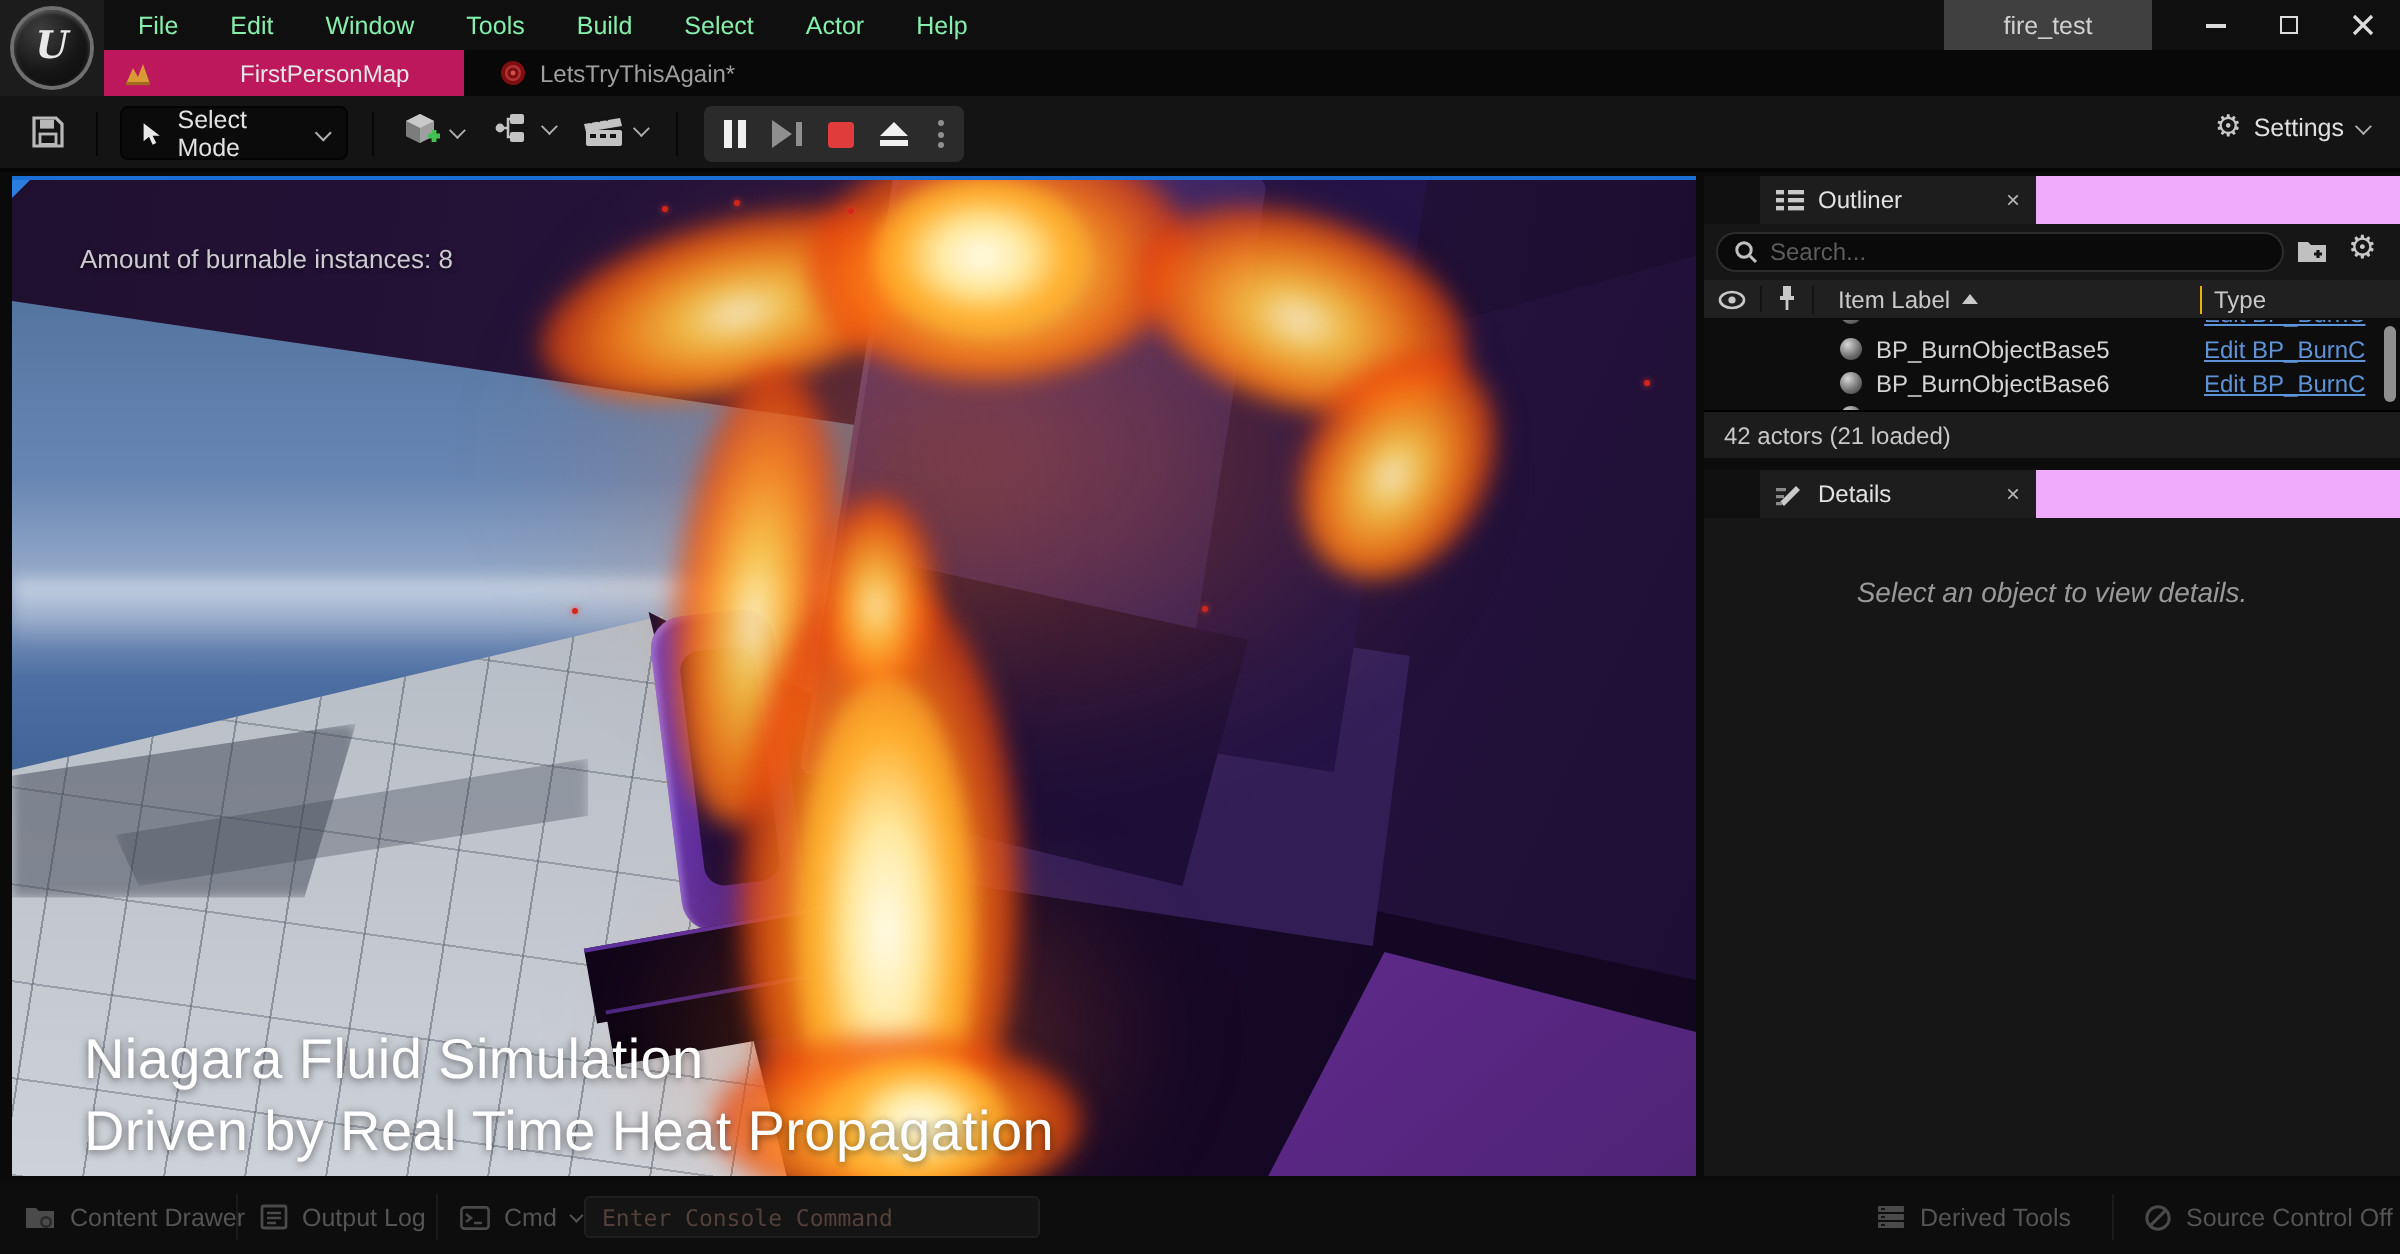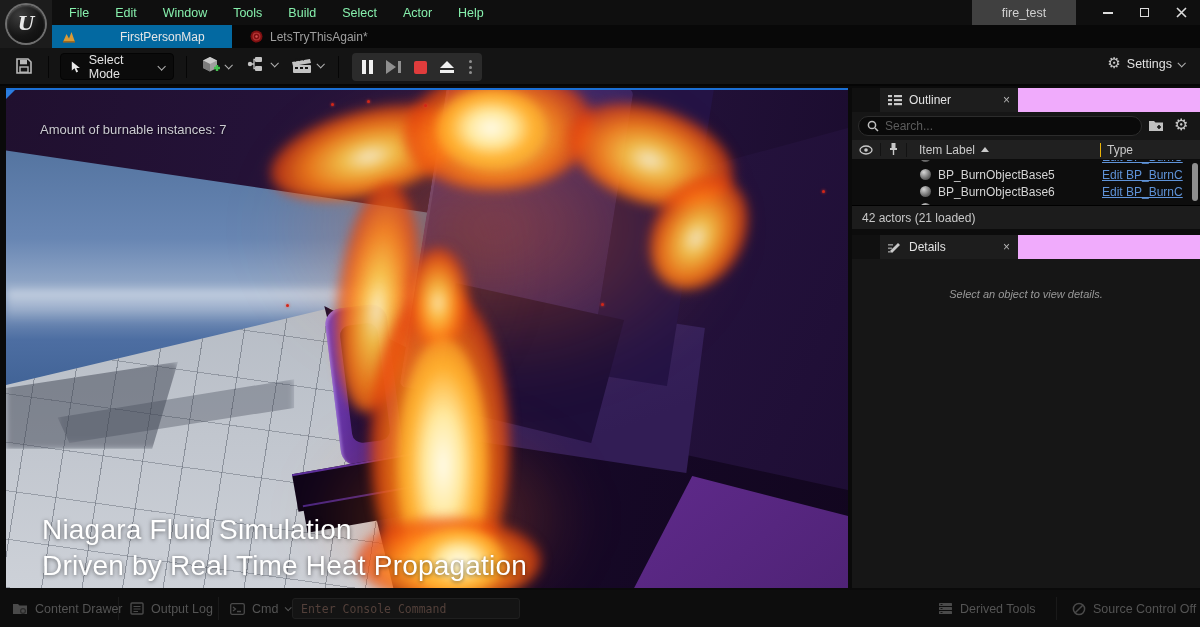--- a/index.html
+++ b/index.html
@@ -15,21 +15,21 @@
   .menu-item { padding:0 13px; font-size:12.5px; color:#86efac; cursor:default; }
   .project-box { position:absolute; left:972px; top:0; width:104px; height:25px; background:#404040; display:flex; align-items:center; justify-content:center; font-size:12.5px; color:#d0d0d0; }
   .win-controls { position:absolute; right:0; top:0; height:25px; display:flex; }
   .win-btn { width:37px; height:25px; display:flex; align-items:center; justify-content:center; }
   .ic-min { width:10px; height:2px; background:#dcdcdc; }
   .ic-max { width:9px; height:9px; border:1.5px solid #dcdcdc; }
 
   
   .tabbar { position:absolute; left:0; top:25px; width:1200px; height:23px; background:#080808; z-index:39; }
   .doc-tab { position:absolute; top:0; height:23px; display:flex; align-items:center; gap:7px; padding:0 10px; font-size:12px; }
-  .doc-tab.active { left:52px; width:180px; background:#0369a1; color:#e6e6e6;gap:44px; }
+  .doc-tab.active { left:52px; width:180px; background:#be185d; color:#e6e6e6;gap:44px; }
   .doc-tab.inactive { left:240px; width:178px; color:#9f9f9f; }
 
   
   .toolbar { position:absolute; left:0; top:48px; width:1200px; height:38px; background:#141414; border-bottom:2px solid #050505; z-index:38; }
   .tb-sep { position:absolute; top:8px; width:1px; height:22px; background:#060606; }
   .tb-iconbtn { position:absolute; top:7px; display:flex; align-items:center; gap:3px; color:#c3c3c3; }
   .chev { width:6px; height:6px; border-right:1.5px solid #b0b0b0; border-bottom:1.5px solid #b0b0b0; transform:rotate(45deg) translateY(-1px); }
   .select-mode { position:absolute; left:60px; top:5px; width:114px; height:27px; background:#0b0b0b; border:1px solid #040404; border-radius:4px; display:flex; align-items:center; gap:7px; padding:0 9px; color:#e2e2e2; font-size:12.5px; }
   .playback { position:absolute; left:352px; top:5px; height:28px; background:#2b2b2b; border-radius:4px; display:flex; align-items:center; padding:0 10px; gap:13px; }
   .pb-pause { display:flex; gap:3px; }
@@ -109,21 +109,21 @@
   .outliner-rows { position:relative; height:45px; background:#0d0d0d; overflow:hidden; }
   .o-row { position:absolute; left:0; width:100%; height:17px; display:flex; align-items:center; font-size:12px; color:#d4d4d4; }
   .sphere { width:11px; height:11px; border-radius:50%; background:radial-gradient(circle at 35% 30%, #d6d6d6, #6c6c6c 60%, #333); }
   .o-row .sphere { position:absolute; left:68px; }
   .o-label { position:absolute; left:86px; white-space:nowrap; }
   .o-link { position:absolute; left:250px; width:82px; overflow:hidden; white-space:nowrap; color:#5f93d8; text-decoration:underline; }
   .o-scroll { position:absolute; right:2px; top:3px; width:6px; height:38px; border-radius:3px; background:#8f8f8f; }
   .outliner-status { height:24px; background:#1c1c1c; border-top:1px solid #000; display:flex; align-items:center; padding-left:10px; font-size:12px; color:#c8c8c8; }
   .panel-gap { height:6px; background:#0c0c0c; }
   .details-body { height:329px; background:#161616; }
-  .details-empty { padding-top:29px; text-align:center; font-style:italic; font-size:11px; color:#999; }
+  .details-empty { padding-top:29px; text-align:center; font-style:italic; font-size:14px; color:#999; }
 
   
   .statusbar { position:absolute; left:0; top:590px; width:1200px; height:37px; background:#0d0d0d; z-index:40; }
   .sb-item { position:absolute; top:0; height:37px; display:flex; align-items:center; gap:7px; color:#545454; font-size:12.5px; }
   .sb-sep { position:absolute; top:7px; width:1px; height:23px; background:#1a1a1a; }
   .console-input { position:absolute; left:292px; top:8px; width:228px; height:21px; background:#141414; border:1px solid #1f1f1f; border-radius:3px; color:#53403a; font-family:"DejaVu Sans Mono", monospace; font-size:11.5px; padding:0 8px; outline:none; }
   .console-input::placeholder { color:#53403a; }
   .dim-chev { width:5px; height:5px; border-right:1.5px solid #545454; border-bottom:1.5px solid #545454; transform:rotate(45deg) translateY(-1px); }
 
   svg { display:block; }
@@ -301,21 +301,21 @@
 
     <div class="layer reddot" style="left:325px; top:15px;"></div>
     <div class="layer reddot" style="left:361px; top:12px;"></div>
     <div class="layer reddot" style="left:418px; top:16px;"></div>
     <div class="layer reddot" style="left:280px; top:216px;"></div>
     <div class="layer reddot" style="left:595px; top:215px;"></div>
     <div class="layer reddot" style="left:816px; top:102px;"></div>
 
     <div class="vp-topline"></div>
     <div class="vp-corner"></div>
-    <div class="hud-text">Amount of burnable instances: 7</div>
+    <div class="hud-text">Amount of burnable instances: 8</div>
     <div class="vp-caption">
       <div>Niagara Fluid Simulation</div>
       <div>Driven by Real Time Heat Propagation</div>
     </div>
   </div>
 
   <div class="right-panel">
 
     <div class="panel-tabstrip">
       <div class="panel-tab">

